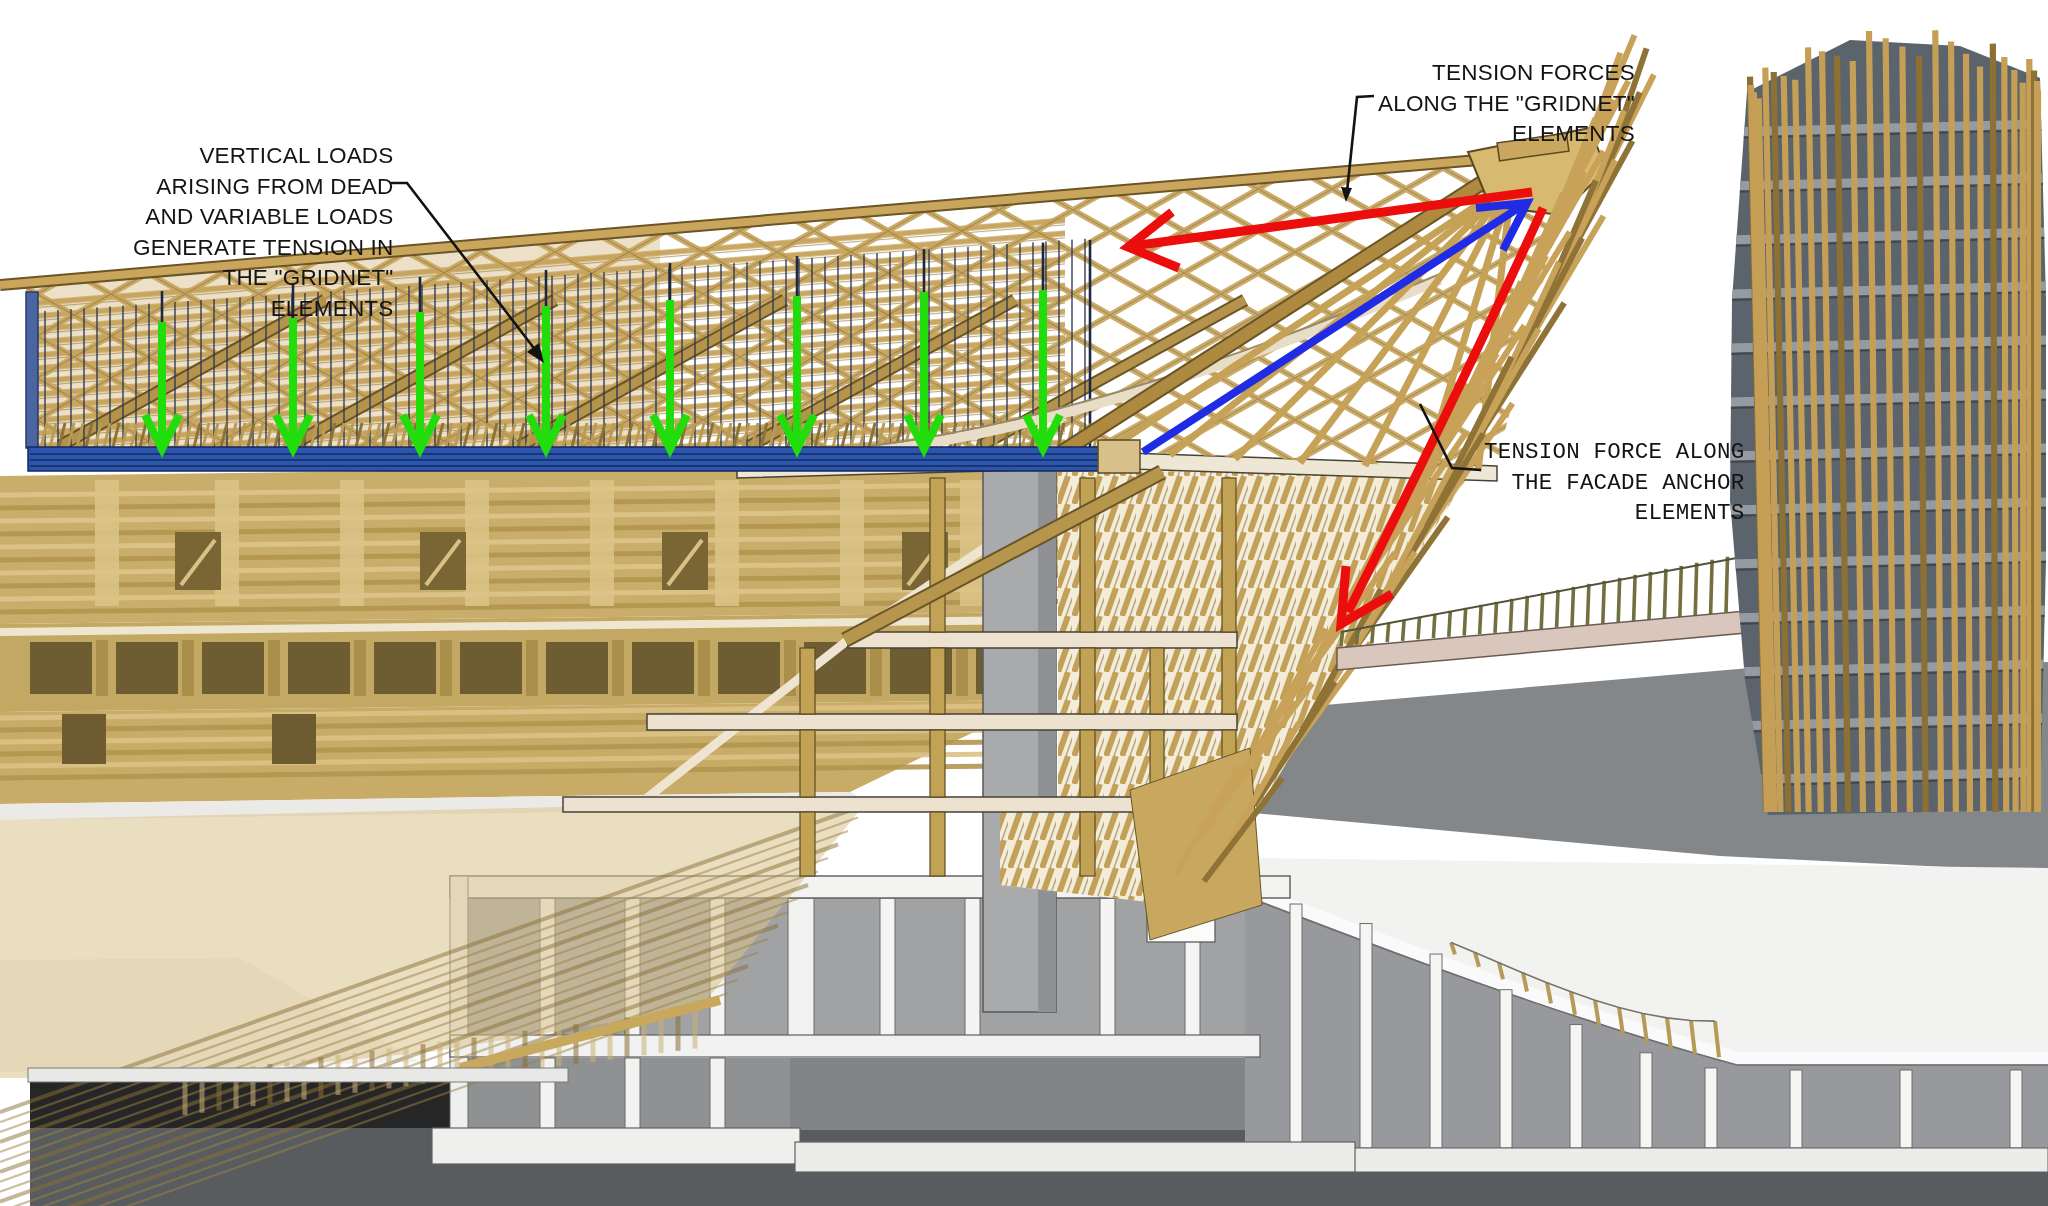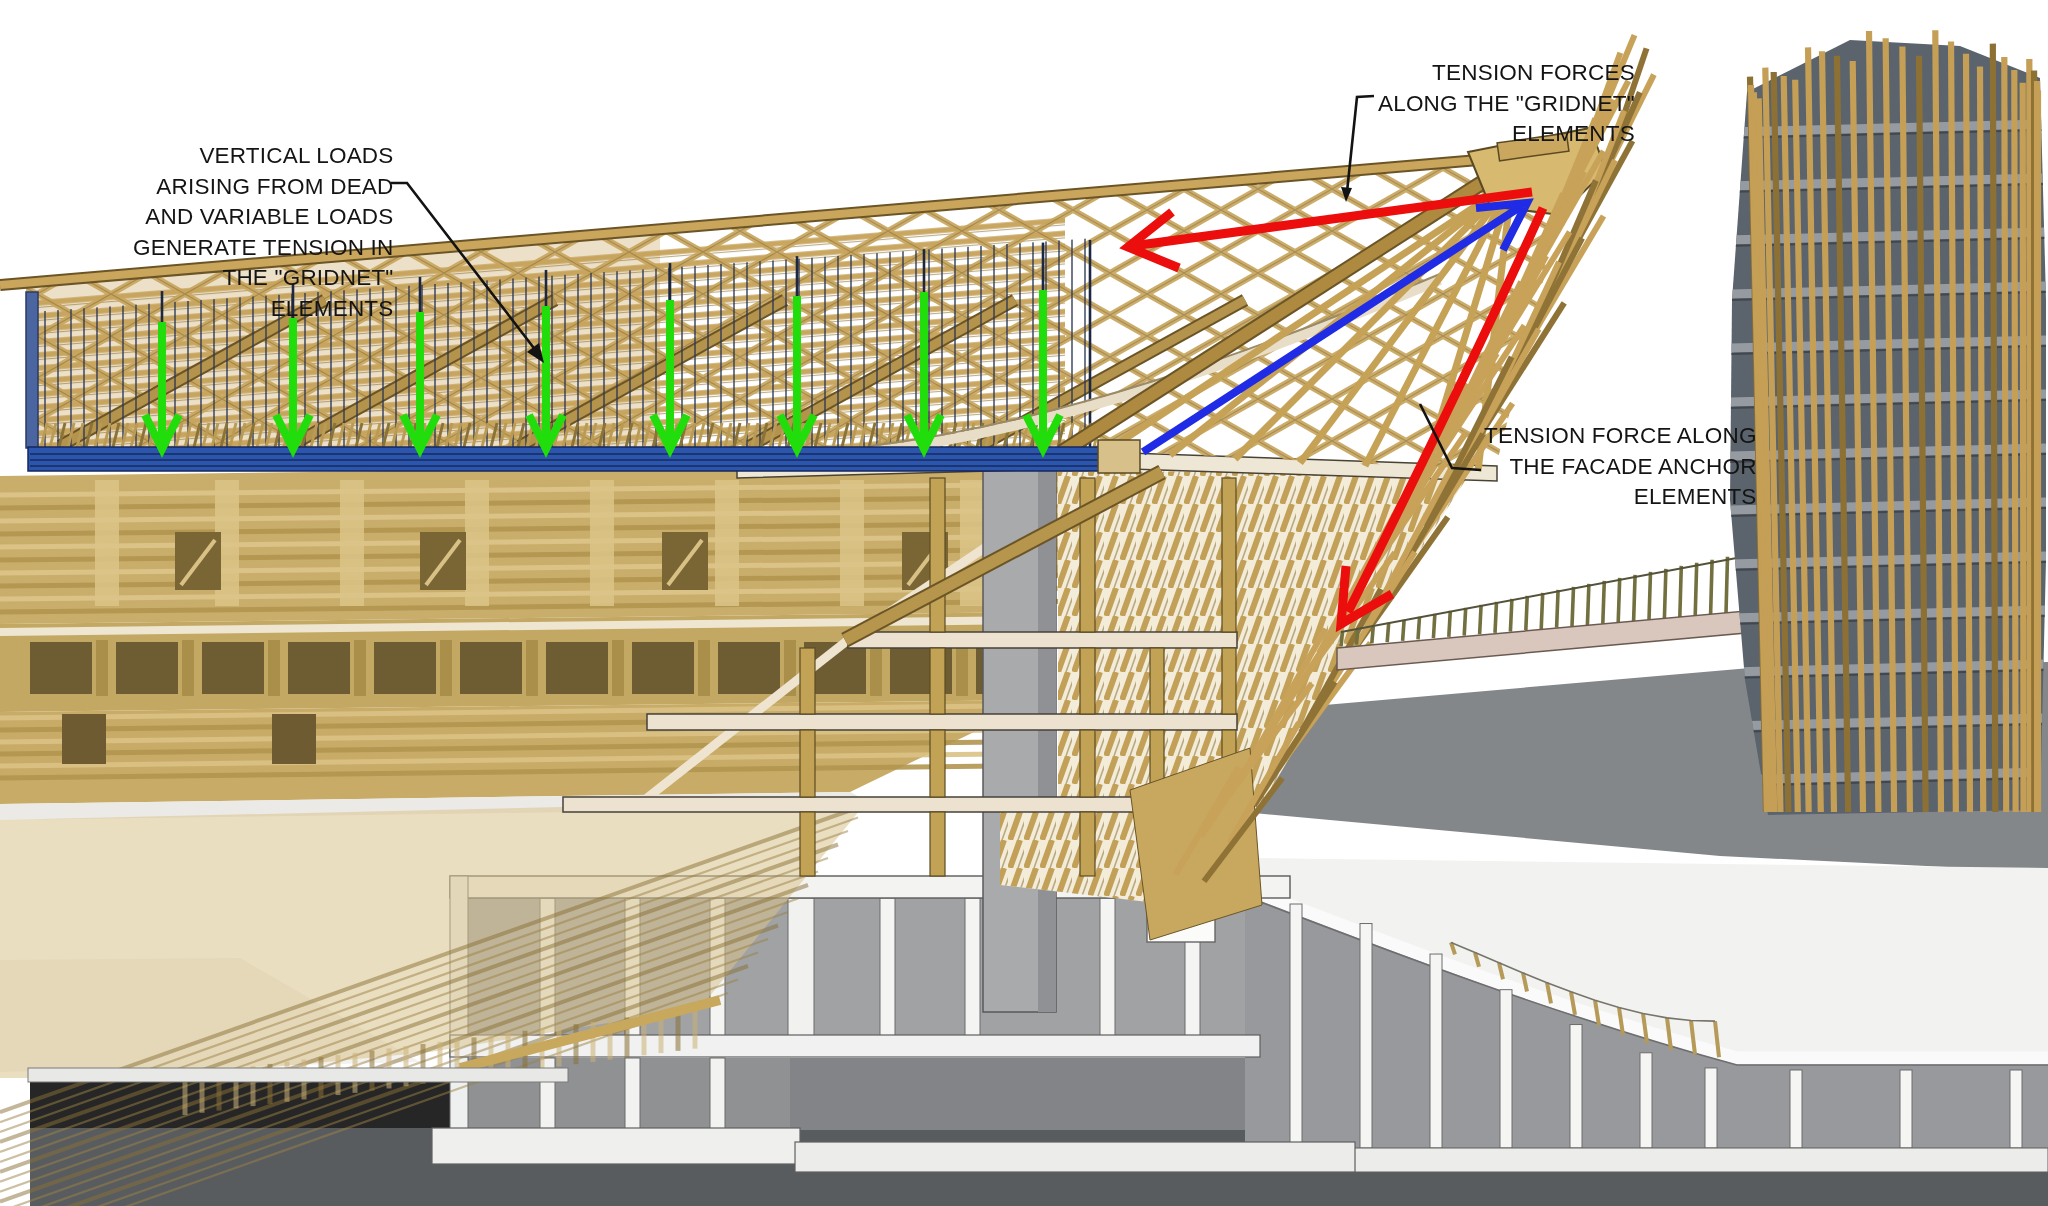--- a/index.html
+++ b/index.html
@@ -679,18 +679,18 @@
     <div>THE "GRIDNET"</div>
     <div>ELEMENTS</div>
   </div>
 
   <div class="note" style="left:1378px;top:58px;">
     <div>TENSION FORCES</div>
     <div>ALONG THE "GRIDNET"</div>
     <div>ELEMENTS</div>
   </div>
 
-  <div class="note" style="left:1484px;top:421px;">
+  <div class="note" style="left:1484px;top:437px;font-family:Liberation Mono, monospace;">
     <div>TENSION FORCE ALONG</div>
     <div>THE FACADE ANCHOR</div>
     <div>ELEMENTS</div>
   </div>
 </div>
 
 </body></html>

